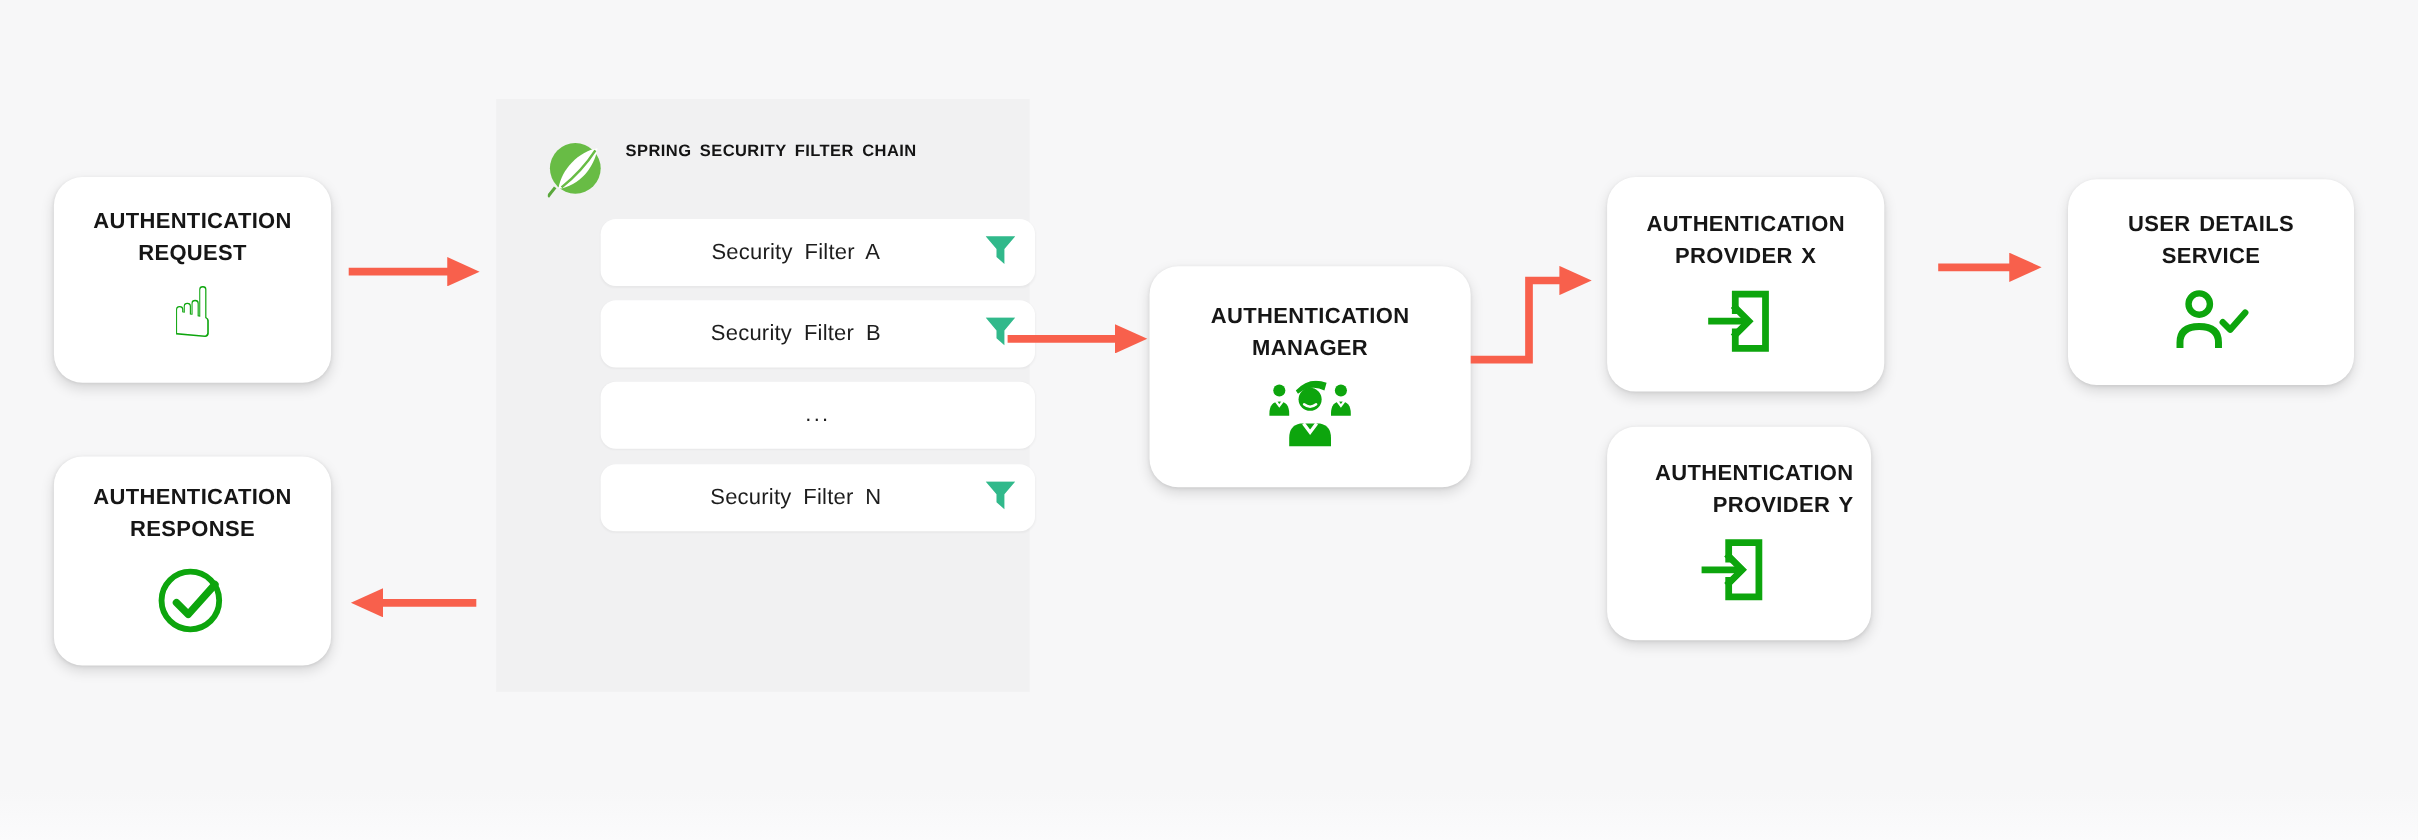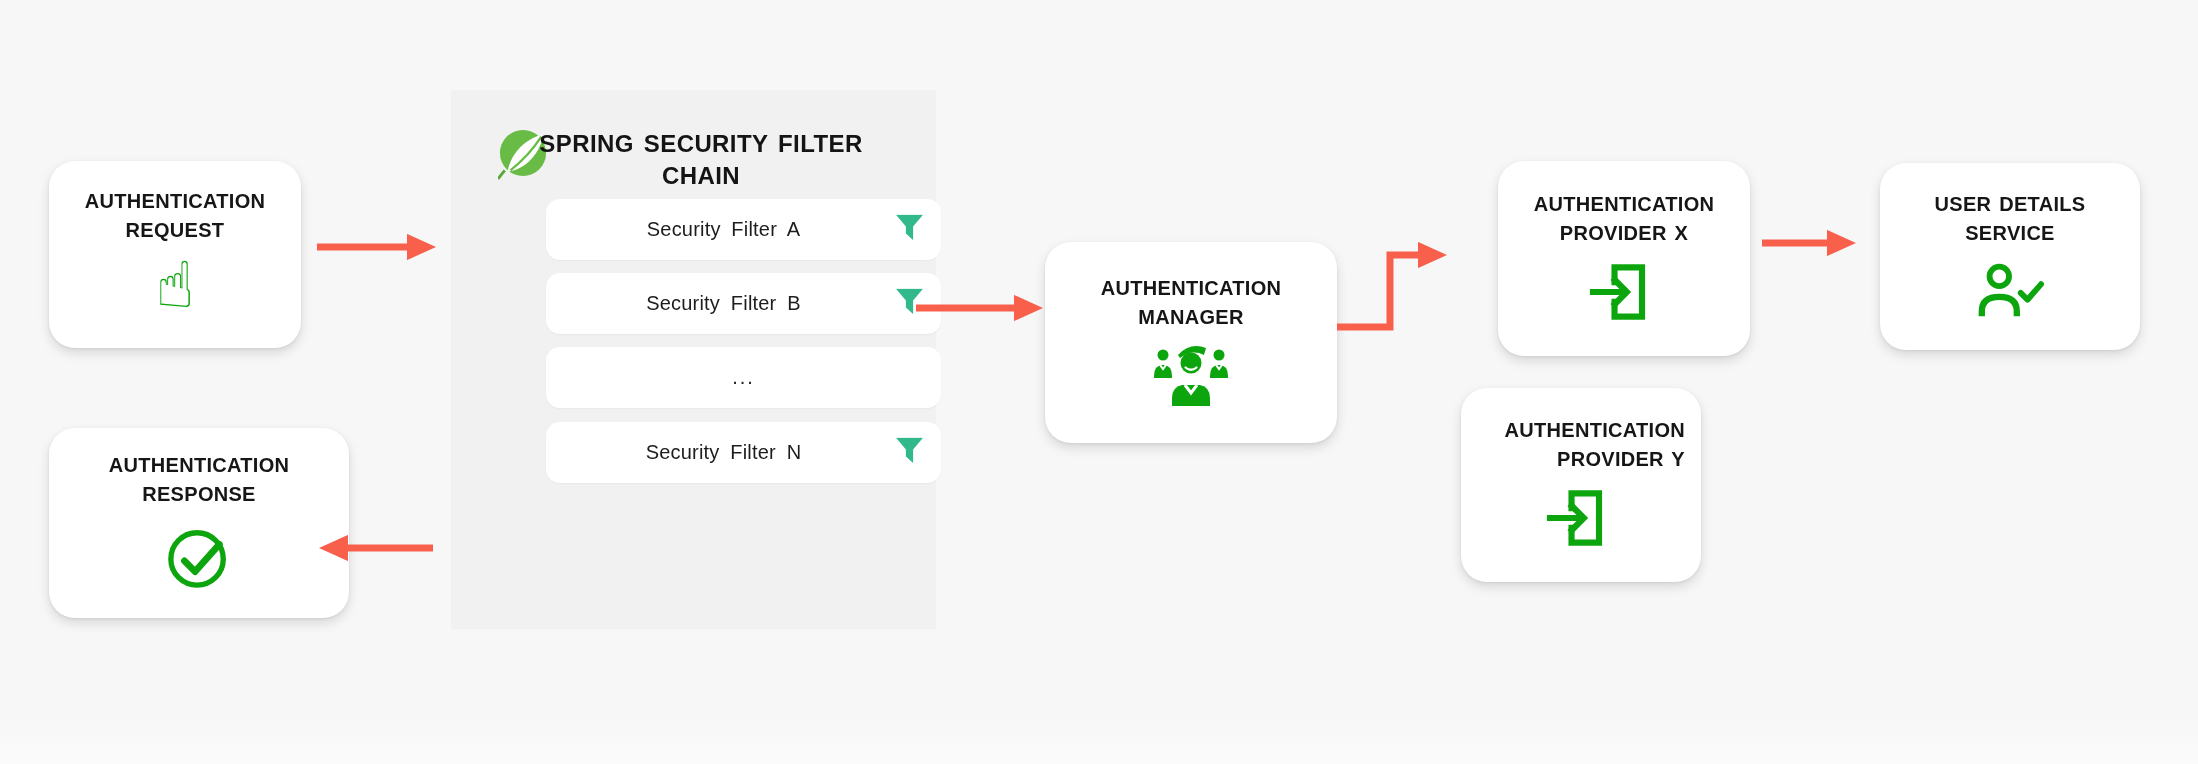--- a/index.html
+++ b/index.html
@@ -20,41 +20,41 @@
     letter-spacing:.3px;word-spacing:2px;
   }
   
   #panel{
     position:absolute;left:451px;top:90px;width:485px;height:539px;
     background:#f1f1f2;
   }
   #panel-logo{position:absolute;left:47px;top:38px;width:50px;height:52px;}
   #panel-title{
     position:absolute;left:60px;top:38px;width:380px;text-align:center;
-    font-weight:700;font-size:24px;line-height:1.33;color:#141414;
+    font-weight:700;font-size:15px;line-height:1.33;color:#141414;
     letter-spacing:.4px;word-spacing:3px;
   }
   .filter-row{
     position:absolute;left:47px;width:395px;height:61px;background:#fff;
     border-radius:14px;display:flex;align-items:center;justify-content:center;
     box-shadow:0 1px 2px rgba(0,0,0,.04);
     margin-left:48px;
   }
   .filter-row .row-label{
     font-size:20px;color:#1d1d1d;letter-spacing:.2px;word-spacing:5px;
     padding-right:40px;
   }
   .filter-row .funnel{position:absolute;right:18px;top:50%;transform:translateY(-50%);}
   #row-a{top:109px;} #row-b{top:183px;} #row-dots{top:257px;} #row-n{top:332px;}
   #row-dots .row-label{padding-right:0;letter-spacing:2px;}
   
   #node-request {left:49px;  top:161px; width:252px; height:187px;}
-  #node-response{left:49px;  top:428px; width:300px; height:190px;}
+  #node-response{left:49px;  top:415px; width:252px; height:190px;}
   #node-manager {left:1045px;top:242px; width:292px; height:201px;}
-  #node-provider-x{left:1498px;top:161px;width:252px;height:195px;}
+  #node-provider-x{left:1461px;top:161px;width:252px;height:195px;}
   #node-provider-y{left:1461px;top:388px;width:240px;height:194px;text-align:right;}
   #node-user-details{left:1880px;top:163px;width:260px;height:187px;}
   
   .hand-glyph{
     font-family:"DejaVu Sans",sans-serif;font-size:64px;line-height:1;
     color:#0da50d;margin-top:-6px;
   }
   .stroke-green{stroke:#0da50d;fill:none;}
   .fill-green{fill:#0da50d;}
   #arrow-layer{position:absolute;left:0;top:0;pointer-events:none;}

